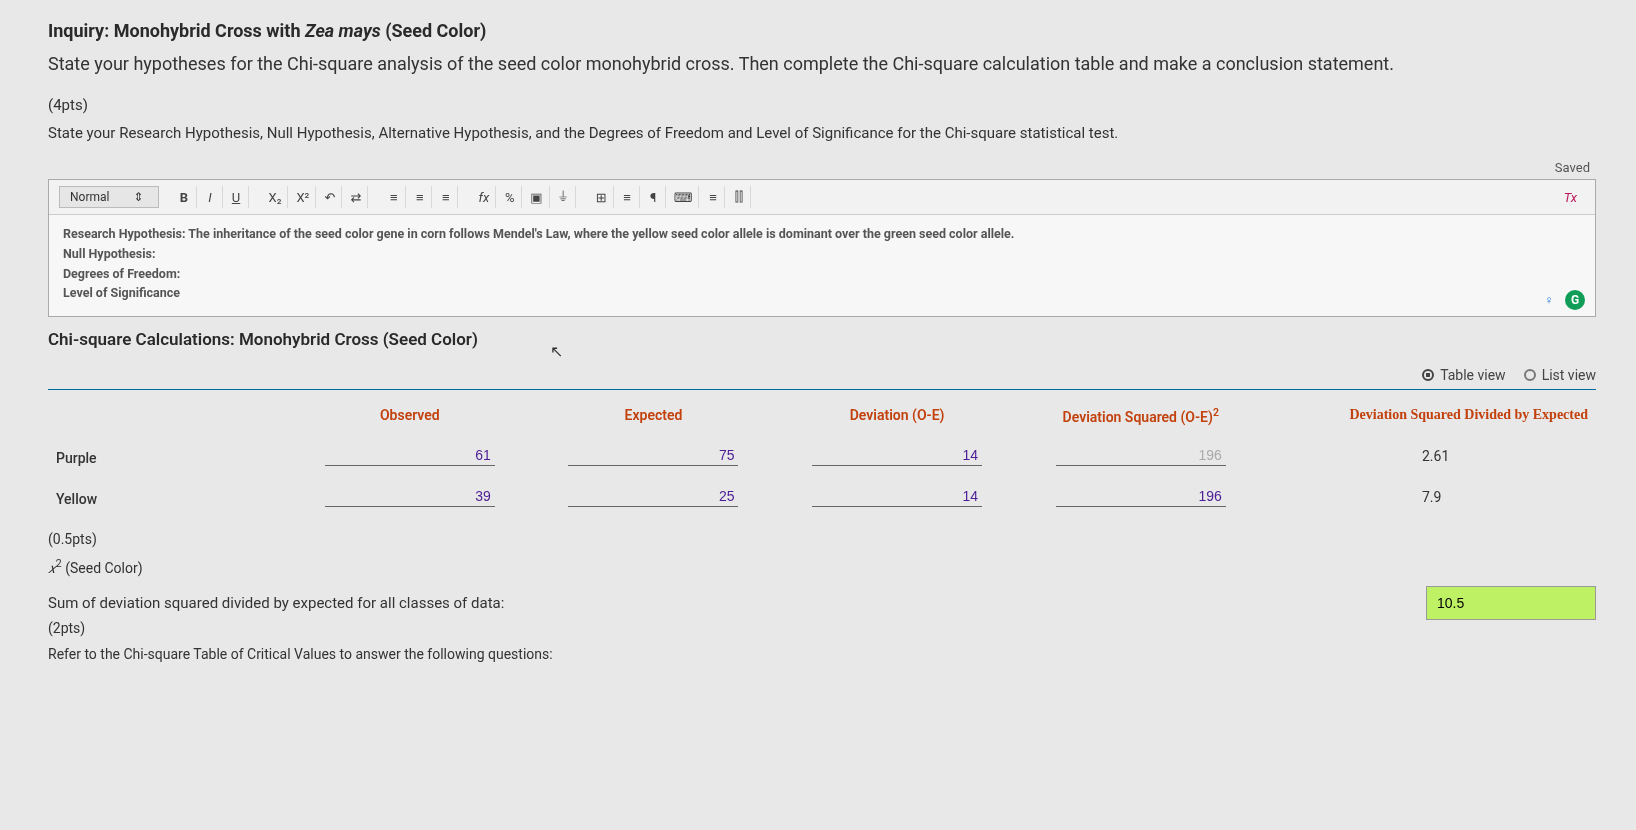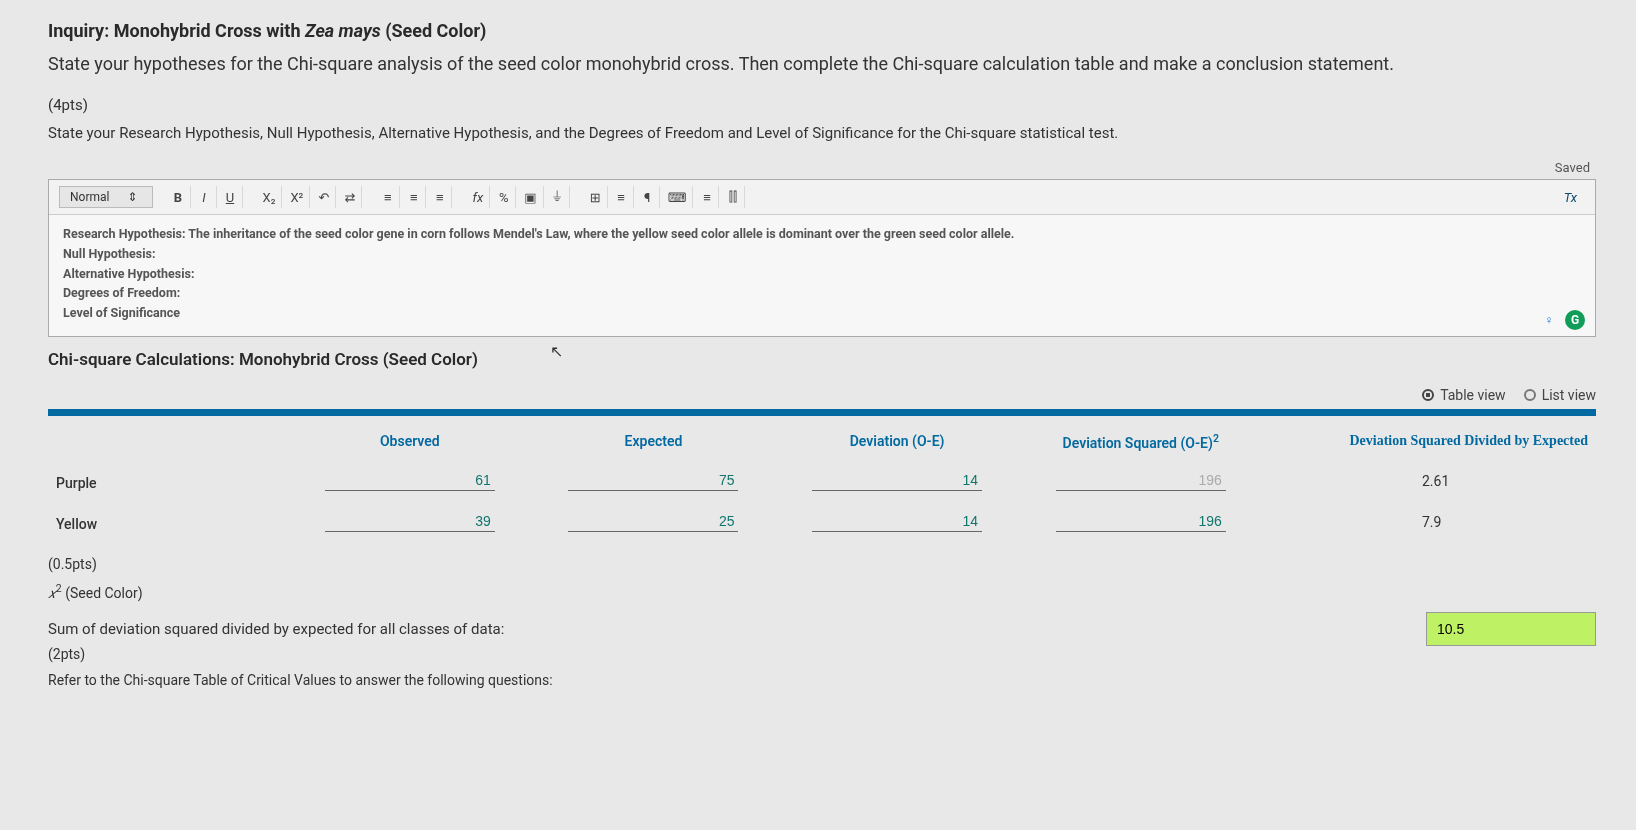--- a/index.html
+++ b/index.html
@@ -22,33 +22,33 @@
 .editor-box { border: 1px solid #aaa; background: #f7f7f7; margin-bottom: 12px; }
 .toolbar {
   display: flex; align-items: center; gap: 2px;
   padding: 6px 10px;
   border-bottom: 1px solid #ccc;
   background: #f2f2f2;
 }
 .style-select {
   font-size: 12px; padding: 3px 14px 3px 10px;
   background: #e6e6e6; border: 1px solid #bbb;
-  display: inline-flex; align-items: center; gap: 18px;
+  display: inline-flex; align-items: center; gap: 24px;
   cursor: pointer;
 }
 .tb-btn {
   min-width: 24px; height: 22px;
   display: inline-flex; align-items: center; justify-content: center;
   font-size: 13px; color: #444; cursor: pointer;
   border-right: 1px solid #d8d8d8; padding: 0 6px;
 }
 .tb-btn:last-child { border-right: none; }
 .tb-sep { width: 10px; }
 .tb-clear {
-  margin-left: auto; font-size: 13px; color: #0c4a6e; font-style: italic;
+  margin-left: auto; font-size: 13px; color: #be185d; font-style: italic;
   padding: 0 8px; cursor: pointer;
 }
 .editor-content {
   padding: 10px 14px 12px 14px;
   font-size: 12.5px; color: #555; line-height: 1.5;
   position: relative;
 }
 .editor-content .line { margin-bottom: 1px; font-weight: bold; }
 .grammar-icons {
   position: absolute; right: 10px; bottom: 6px;
@@ -58,35 +58,35 @@
   width: 20px; height: 20px; border-radius: 50%;
   display: inline-flex; align-items: center; justify-content: center;
   font-size: 12px; font-weight: 700;
 }
 .gicon.blue { color: #1a73e8; }
 .gicon.green { background: #0f9d58; color: #fff; }
 
 .section-head { font-size: 17px; font-weight: 600; color: #2a2a2a; margin-bottom: 18px; }
 .cursor-ptr { position: absolute; left: 550px; top: 342px; font-size: 16px; color: #333; }
 
-.view-toggle { display: flex; justify-content: flex-end; gap: 18px; font-size: 14px; color: #444; margin-bottom: 6px; border-bottom: 7px solid #0369a1; padding-bottom: 6px;}
+.view-toggle { display: flex; justify-content: flex-end; gap: 18px; font-size: 14px; color: #444; margin-bottom: 6px; border-bottom: 1px solid #0369a1; padding-bottom: 6px;}
 .view-toggle .opt { display: inline-flex; align-items: center; gap: 6px; cursor: pointer; }
 .radio { width: 12px; height: 12px; border: 2px solid #777; border-radius: 50%; display: inline-block; }
 .radio.on { background: radial-gradient(#444 0 40%, transparent 45%); border-color: #444; }
 
 .calc-table { width: 100%; border-collapse: collapse; margin-bottom: 14px; }
-.calc-table th { font-size: 14px; font-weight: 600; color: #0369a1; padding: 10px 8px; text-align: center; }
+.calc-table th { font-size: 14px; font-weight: 600; color: #c2410c; padding: 10px 8px; text-align: center; }
 .calc-table th:first-child { text-align: left; width: 240px; }
 .calc-table th:last-child { text-align: right; font-family: Liberation Serif, serif; }
 .calc-table td { padding: 10px 8px; font-size: 14px; text-align: center; vertical-align: bottom; }
 .calc-table td:first-child { text-align: left; font-weight: 500; }
 .cell-input {
   border: none; border-bottom: 1px solid #666; background: transparent;
   width: 170px; text-align: right; font-size: 14px; padding: 2px 4px;
-  color: #0f766e;
+  color: #4c1d95;
 }
 .cell-input.dim { color: #aaa; }
 .cell-static { display: inline-block; width: 170px; text-align: left; padding: 2px 4px; }
 
 .sub { font-size: 14px; color: #333; margin-bottom: 10px; }
 .chi2 { font-style: italic; }
 .sum-row { display: flex; justify-content: space-between; align-items: center; }
 .sum-label { font-size: 15px; color: #333; }
 .sum-input {
   width: 170px; border: 1px solid #999; padding: 8px 30px 8px 10px;
@@ -136,21 +136,20 @@
     <span class="tb-btn">≡</span>
     <span class="tb-btn">¶</span>
     <span class="tb-btn">⌨</span>
     <span class="tb-btn">≡</span>
     <span class="tb-btn">⫿⫿</span>
     <span class="tb-clear">Tx</span>
   </div>
   <div class="editor-content">
     <div class="line">Research Hypothesis: The inheritance of the seed color gene in corn follows Mendel's Law, where the yellow seed color allele is dominant over the green seed color allele.</div>
     <div class="line">Null Hypothesis:</div>
-    <div class="line">Alternative Hypothesis:</div>
     <div class="line">Degrees of Freedom:</div>
     <div class="line">Level of Significance</div>
     <div class="grammar-icons">
       <span class="gicon blue">♀</span>
       <span class="gicon green">G</span>
     </div>
   </div>
 </div>
 
 <div class="section-head">Chi-square Calculations: Monohybrid Cross (Seed Color)</div>

